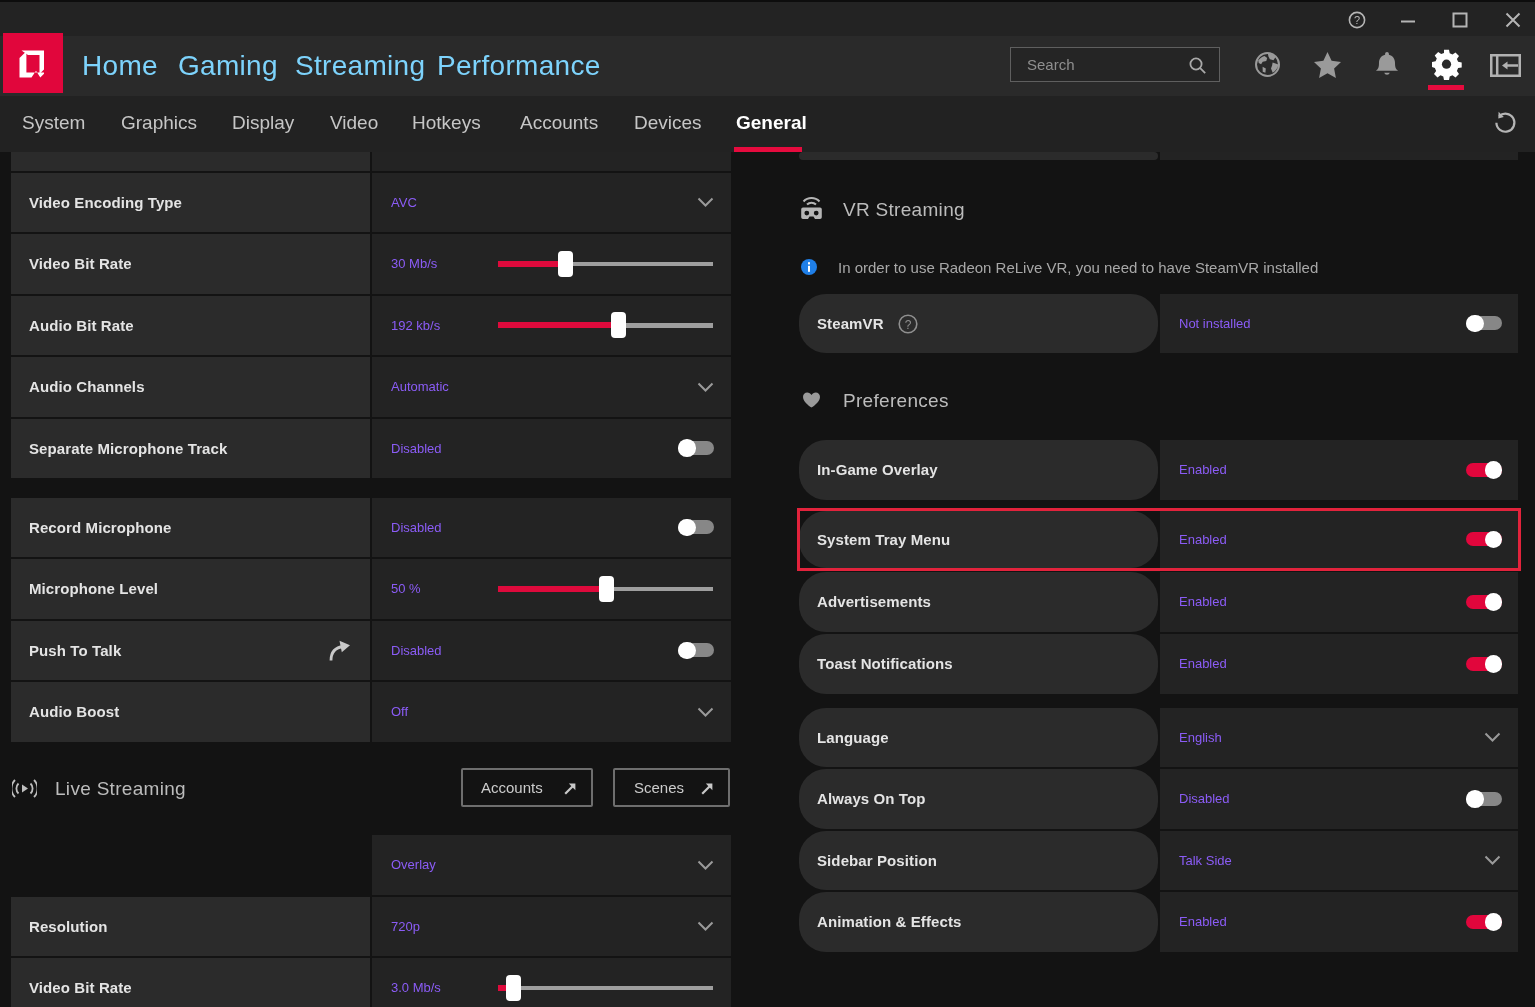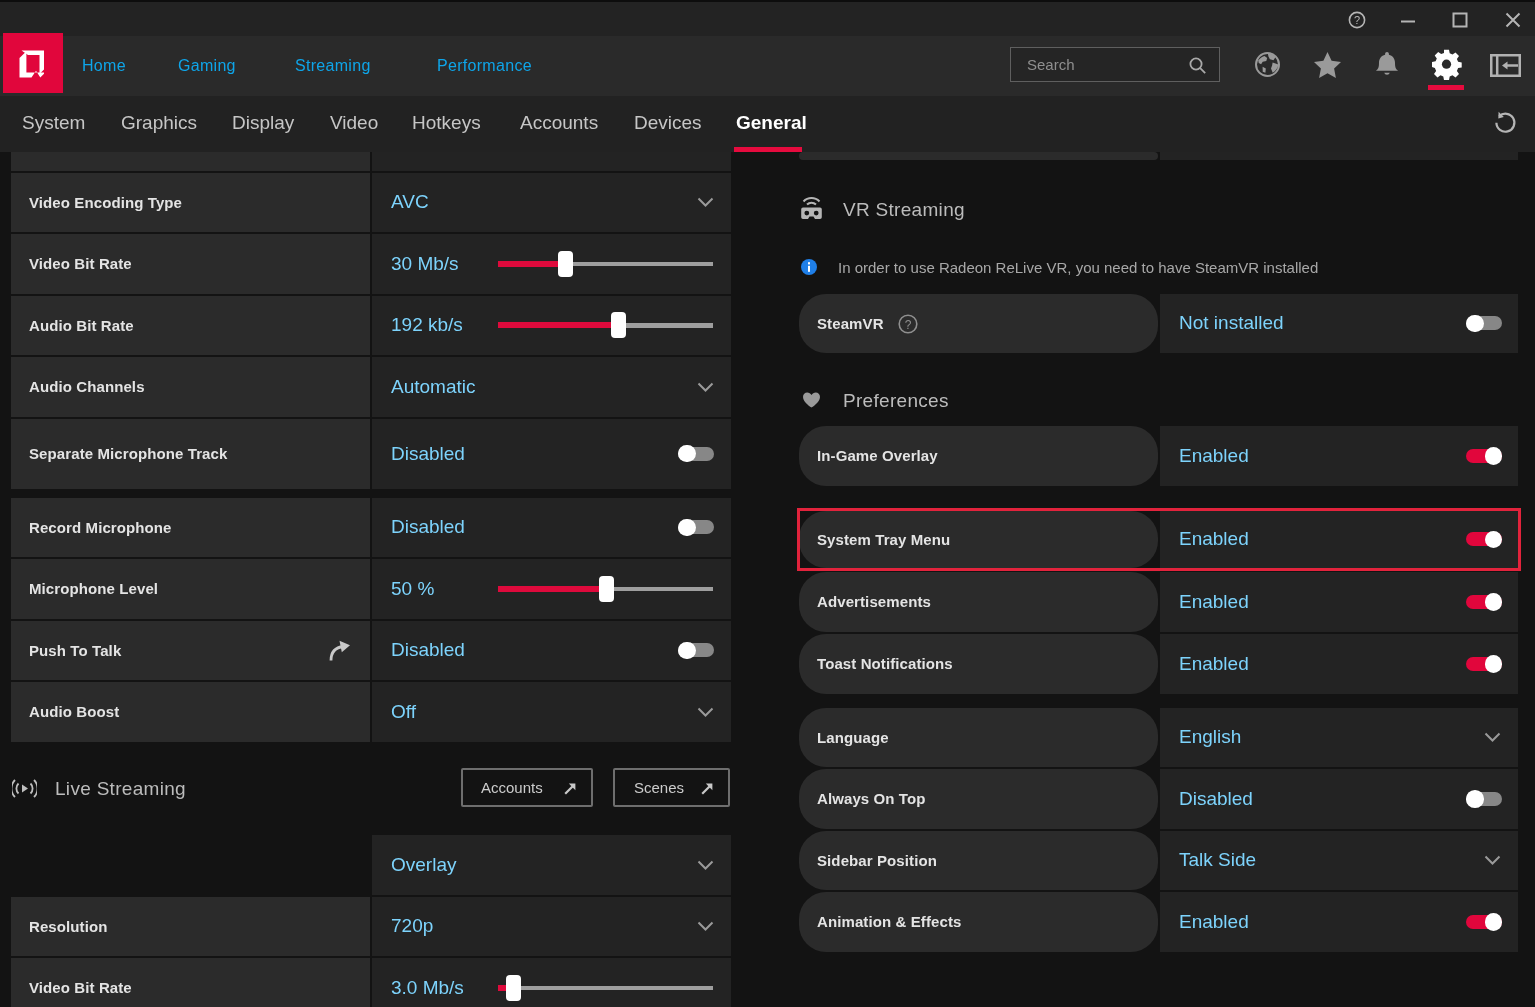--- a/index.html
+++ b/index.html
@@ -3,35 +3,35 @@
 <meta charset="utf-8">
 <style>
   * { margin:0; padding:0; box-sizing:border-box; }
   html,body { width:1535px; height:1007px; overflow:hidden; background:#131313;
     font-family:"Liberation Sans", sans-serif; }
   .abs { position:absolute; }
   
   #titlebar { position:absolute; left:0; top:0; width:1535px; height:36px; background:#232323; border-top:2px solid #0d0d0d; }
   #navbar { position:absolute; left:0; top:36px; width:1535px; height:60px; background:#2a2a2a; }
   #subnav { position:absolute; left:0; top:96px; width:1535px; height:56px; background:#222222; }
-  .navtab { position:absolute; top:0; height:60px; line-height:60px; font-size:16px; color:#0ea5e9; letter-spacing:0.3px; }
+  .navtab { position:absolute; top:0; height:60px; line-height:60px; font-size:28px; color:#7dd3fc; letter-spacing:0.3px; }
   .subtab { position:absolute; top:0; height:56px; line-height:54px; font-size:19px; color:#c6c6c6; }
   .subtab.active { color:#ffffff; font-weight:bold; }
   #logo { position:absolute; left:3px; top:33px; width:60px; height:60px; background:#e1063c; }
   #searchbox { position:absolute; left:1010px; top:11px; width:210px; height:35px; border:1px solid #5f5f5f; background:#252525; }
   #searchbox span { position:absolute; left:16px; top:0; line-height:33px; font-size:15px; color:#8f8f8f; }
   .redline { position:absolute; background:#e60b3e; }
   
   .row { position:absolute; }
   .lab { position:absolute; left:0; top:0; bottom:0; background:#2b2b2b; }
   .val { position:absolute; top:0; bottom:0; background:#232323; }
   .row .lt { position:absolute; left:18px; top:0; bottom:0; display:flex; align-items:center;
      font-size:15px; font-weight:bold; color:#e4e4e4; letter-spacing:0.1px; }
   .row .vt { position:absolute; left:19px; top:0; bottom:0; display:flex; align-items:center;
-     font-size:19px; color:#7dd3fc; }
+     font-size:13px; color:#8b5cf6; }
   
   .rowL { left:11px; width:720px; }
   .rowL .lab { width:359px; }
   .rowL .val { left:361px; width:359px; }
   
   .rowR { left:799px; width:719px; }
   .rowR .lab { width:359px;border-radius:27px; }
   .rowR .val { left:361px; width:358px; }
   
   .chev { position:absolute; right:17px; top:50%; margin-top:-5px; }
@@ -187,21 +187,21 @@
   <div class="lab">
       <span class="lt">Audio Channels</span>
     </div>
   <div class="val">
       <span class="vt">Automatic</span>
     <svg class="chev" width="17" height="10" viewBox="0 0 17 10">
         <path d="M1.5 1.5l7 7 7-7" stroke="#9a9a9a" stroke-width="2" fill="none"></path>
       </svg>
   </div>
 </div>
-<div class="row rowL" style="top:418.5px;height:70px">
+<div class="row rowL" style="top:418.5px;height:59px">
   <div class="lab">
       <span class="lt">Separate Microphone Track</span>
     </div>
   <div class="val">
       <span class="vt">Disabled</span>
     <div class="toggle off" style="right:17px">
         <div class="track"></div>
         <div class="knob"></div>
       </div>
   </div>
@@ -343,21 +343,21 @@
         <div class="knob"></div>
       </div>
   </div>
 </div>
 
 <svg class="abs" style="left:802px;top:392px" width="19" height="16" viewBox="0 0 19 16">
   <path d="M9.5 15.5S1 10.3 1 4.9C1 2.2 3 .5 5.2.5 7 .5 8.6 1.6 9.5 3 10.4 1.6 12 .5 13.8.5 16 .5 18 2.2 18 4.9c0 5.4-8.5 10.6-8.5 10.6z" fill="#9a9a9a"></path>
 </svg>
 <span class="sechead" style="left:843px;top:390px">Preferences</span>
 
-<div class="row rowR" style="top:426px;height:59.5px">
+<div class="row rowR" style="top:440px;height:59.5px">
   <div class="lab">
       <span class="lt">In-Game Overlay</span>
     </div>
   <div class="val">
       <span class="vt">Enabled</span>
     <div class="toggle on" style="right:16px">
         <div class="track"></div>
         <div class="knob"></div>
       </div>
   </div>

